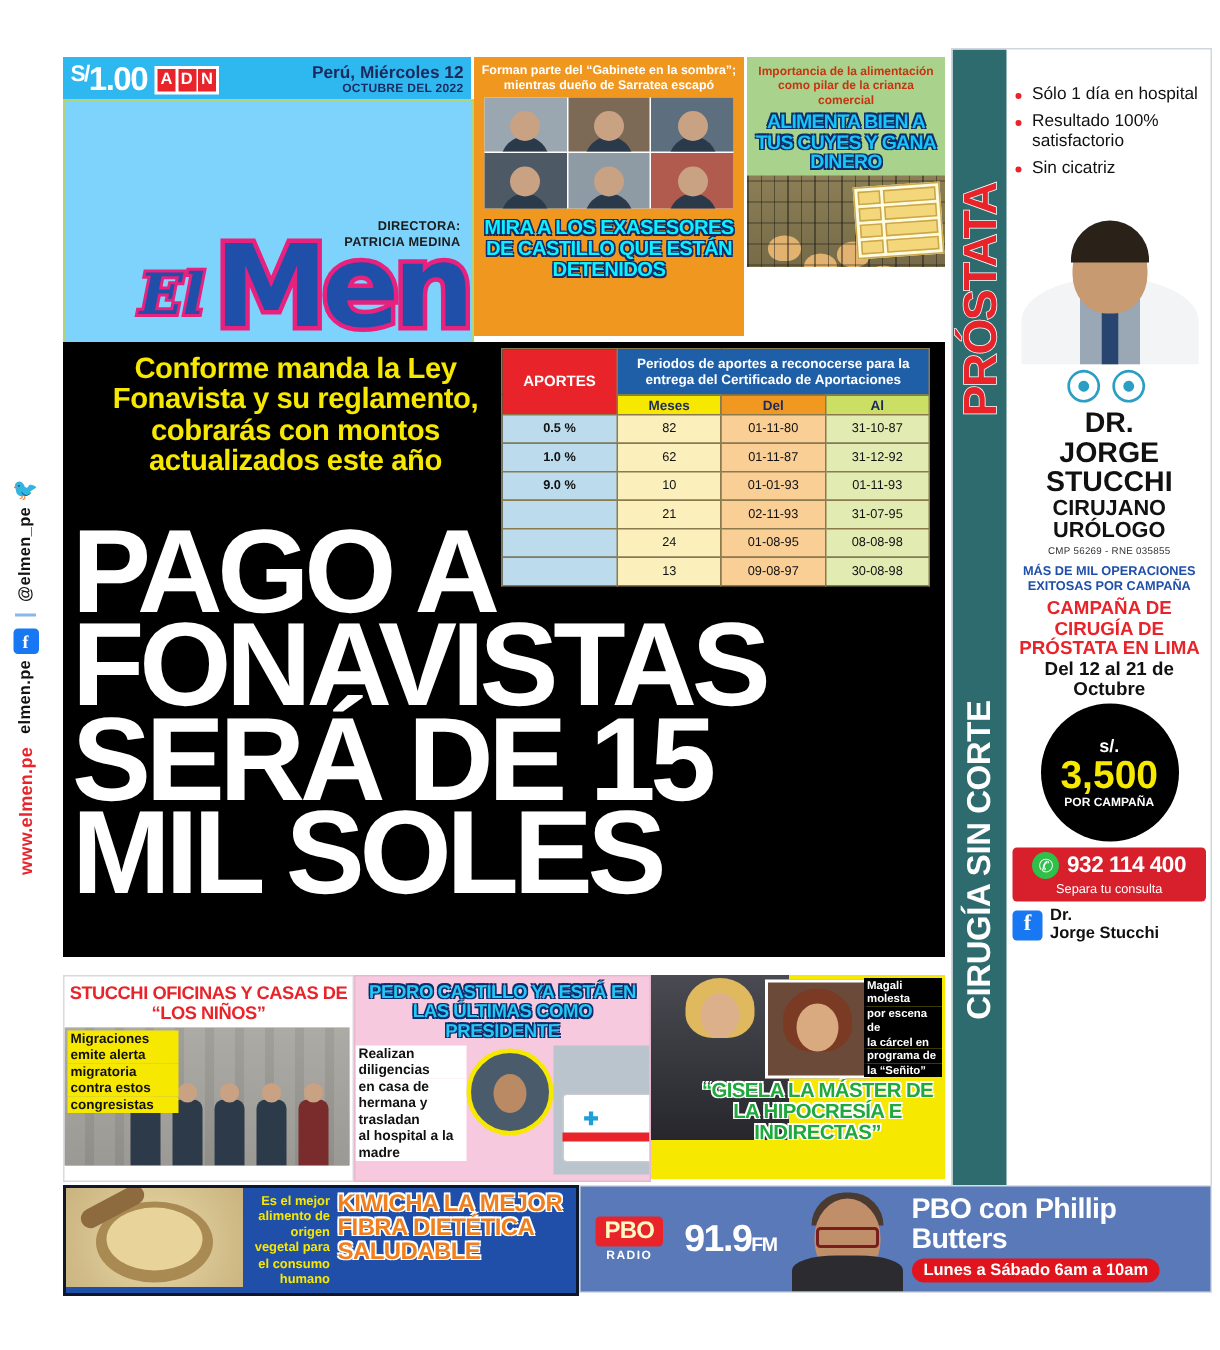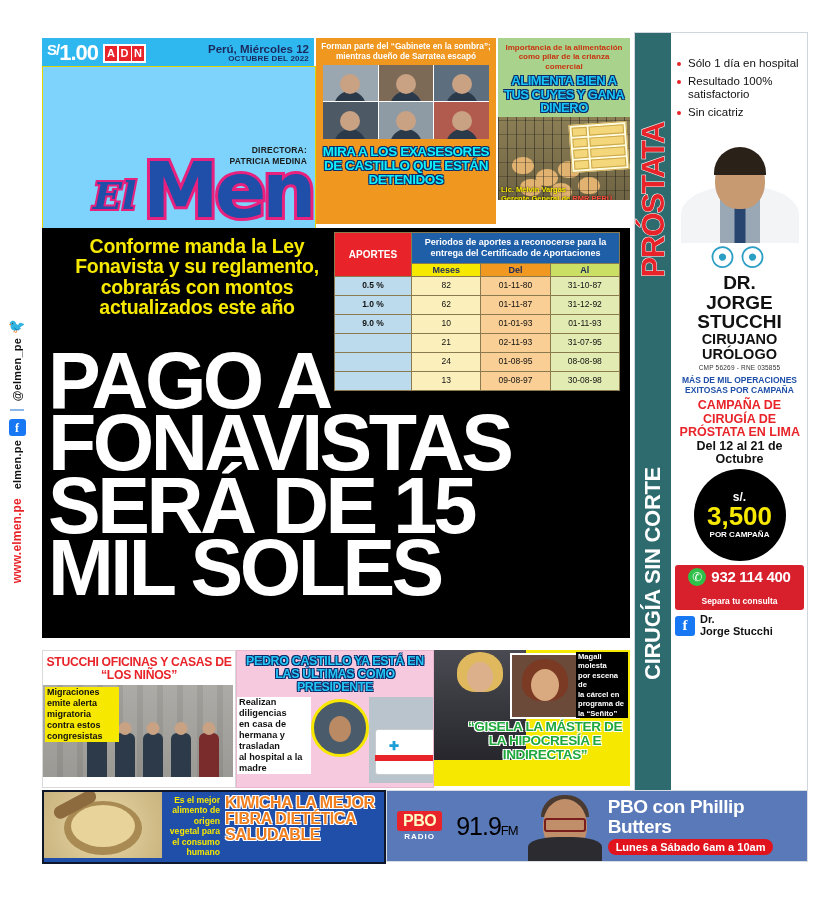--- a/index.html
+++ b/index.html
@@ -58,21 +58,21 @@
     width:20px;height:20px;border-radius:50%;background:#c9a183;}
   .ph .body{position:absolute;left:50%;bottom:-6px;transform:translateX(-50%);
     width:32px;height:16px;border-radius:16px 16px 0 0;background:#2b3a4a;}
   .ph.a{background:#9aa7b0;} .ph.b{background:#7d6a56;} .ph.c{background:#5d6f7e;}
   .ph.d{background:#4d5a66;} .ph.e{background:#8e9aa4;} .ph.f{background:#b15b4e;}
   #teaser-gab .headline{color:#0ff0ff;font-weight:bold;font-size:13.5px;line-height:1.04;
     text-align:center;padding:6px 2px 0;letter-spacing:-.4px;
     text-shadow:-1px -1px 0 #0b2d6b,1px -1px 0 #0b2d6b,-1px 1px 0 #0b2d6b,1px 1px 0 #0b2d6b;}
 
   
-  #teaser-cuy{position:absolute;left:498px;top:38px;width:132px;height:162px;background:#a9d28c;overflow:hidden;}
+  #teaser-cuy{position:absolute;left:498px;top:38px;width:132px;height:140px;background:#a9d28c;overflow:hidden;}
   #teaser-cuy .kicker{color:#c8340f;font-weight:bold;font-size:8px;line-height:1.18;text-align:center;padding:5px 4px 2px;}
   #teaser-cuy .headline{color:#18c3f5;font-weight:bold;font-size:13px;line-height:1.02;text-align:center;
     letter-spacing:-.5px;padding:1px 2px 3px;
     text-shadow:-1px -1px 0 #0b2d6b,1px -1px 0 #0b2d6b,-1px 1px 0 #0b2d6b,1px 1px 0 #0b2d6b;}
   #cuy-photo{position:relative;width:132px;height:88px;background:linear-gradient(180deg,#8c7f56,#6d6242);overflow:hidden;}
   #cuy-photo .grill{position:absolute;inset:0;
     background:repeating-linear-gradient(90deg,rgba(20,20,20,.45) 0 1px,transparent 1px 9px),
                repeating-linear-gradient(0deg,rgba(20,20,20,.28) 0 1px,transparent 1px 14px);}
   .cuy{position:absolute;width:22px;height:17px;border-radius:50% 50% 45% 45%;background:#e2b370;}
   #cuy-chart{position:absolute;right:2px;top:6px;width:58px;height:48px;background:#fffbe0;
@@ -125,21 +125,21 @@
     margin:2px auto 0;display:flex;flex-direction:column;align-items:center;justify-content:center;}
   #price-circle .c1{color:#ffffff;font-weight:bold;font-size:12px;line-height:1;}
   #price-circle .c2{color:#f7e800;font-weight:bold;font-size:26px;line-height:1.05;}
   #price-circle .c3{color:#ffffff;font-weight:bold;font-size:8px;line-height:1.15;text-align:center;}
   #wa{position:relative;width:129px;margin:4px auto 0;background:#d8202c;border-radius:3px;
     padding:3px 4px 4px;box-sizing:border-box;text-align:center;}
   #wa .row{display:flex;align-items:center;justify-content:center;gap:5px;}
   #wa .ico{width:18px;height:18px;border-radius:50%;background:#2fc04a;color:#fff;
     display:flex;align-items:center;justify-content:center;font-size:12px;line-height:1;}
   #wa .num{color:#ffffff;font-weight:bold;font-size:15px;letter-spacing:-.3px;}
-  #wa .sub{color:#ffffff;font-weight:bold;font-size:8.5px;margin-top:10px;}
+  #wa .sub{color:#ffffff;font-weight:normal;font-size:8.5px;margin-top:1px;}
   #fbrow{display:flex;align-items:center;gap:5px;width:129px;margin:4px auto 0;}
   #fbrow .ico{width:20px;height:20px;background:#1877f2;color:#fff;border-radius:3px;
     display:flex;align-items:center;justify-content:center;font-family:"Liberation Serif",serif;
     font-weight:bold;font-size:15px;line-height:1;}
   #fbrow .txt{font-weight:bold;font-size:11px;line-height:1.08;color:#111;}
 
   
   #main{position:absolute;left:42px;top:228px;width:588px;height:410px;background:#000000;overflow:hidden;}
   #main-kicker{position:absolute;left:10px;top:8px;width:290px;color:#f7e800;font-weight:bold;
     font-size:19.5px;line-height:1.04;text-align:center;letter-spacing:-.3px;}
@@ -232,21 +232,21 @@
   #kiw-head{flex:1;color:#f0801f;font-weight:bold;font-size:16px;line-height:1.0;
     letter-spacing:-.4px;padding:3px 2px 0 2px;
     text-shadow:-1px -1px 0 #ffffff,1px -1px 0 #ffffff,-1px 1px 0 #ffffff,1px 1px 0 #ffffff;}
 
   #pbo{position:absolute;left:386px;top:790px;width:420px;height:70px;background:#5a79b8;
     border:1px solid #d8dde4;overflow:hidden;display:flex;align-items:center;}
   #pbo-logo{margin-left:10px;text-align:center;}
   #pbo-logo .m{background:#e8242a;color:#fef9c3;font-weight:bold;font-size:16px;padding:1px 6px;
     border-radius:3px;line-height:1.15;letter-spacing:-.5px;}
   #pbo-logo .s{color:#ffffff;font-weight:bold;font-size:8px;letter-spacing:1px;margin-top:1px;}
-  #pbo-freq{margin-left:14px;color:#000000;font-weight:normal;font-size:25px;line-height:1;letter-spacing:-1px;}
+  #pbo-freq{margin-left:14px;color:#ffffff;font-weight:bold;font-size:25px;line-height:1;letter-spacing:-1px;}
   #pbo-freq .fm{font-size:13px;}
   #pbo-host{position:relative;width:74px;height:70px;margin-left:10px;overflow:hidden;}
   #pbo-host .head{position:absolute;left:50%;top:8px;transform:translateX(-50%);
     width:44px;height:52px;border-radius:50% 50% 45% 45%;background:#c08f6a;}
   #pbo-host .hair{position:absolute;left:50%;top:4px;transform:translateX(-50%);
     width:48px;height:22px;border-radius:24px 24px 0 0;background:#4a3a30;}
   #pbo-host .glass{position:absolute;left:50%;top:27px;transform:translateX(-50%);
     width:38px;height:10px;border:2px solid #7a1d1d;border-radius:3px;}
   #pbo-host .coat{position:absolute;left:50%;bottom:0;transform:translateX(-50%);
     width:74px;height:24px;background:#2b2b30;border-radius:40% 40% 0 0;}

